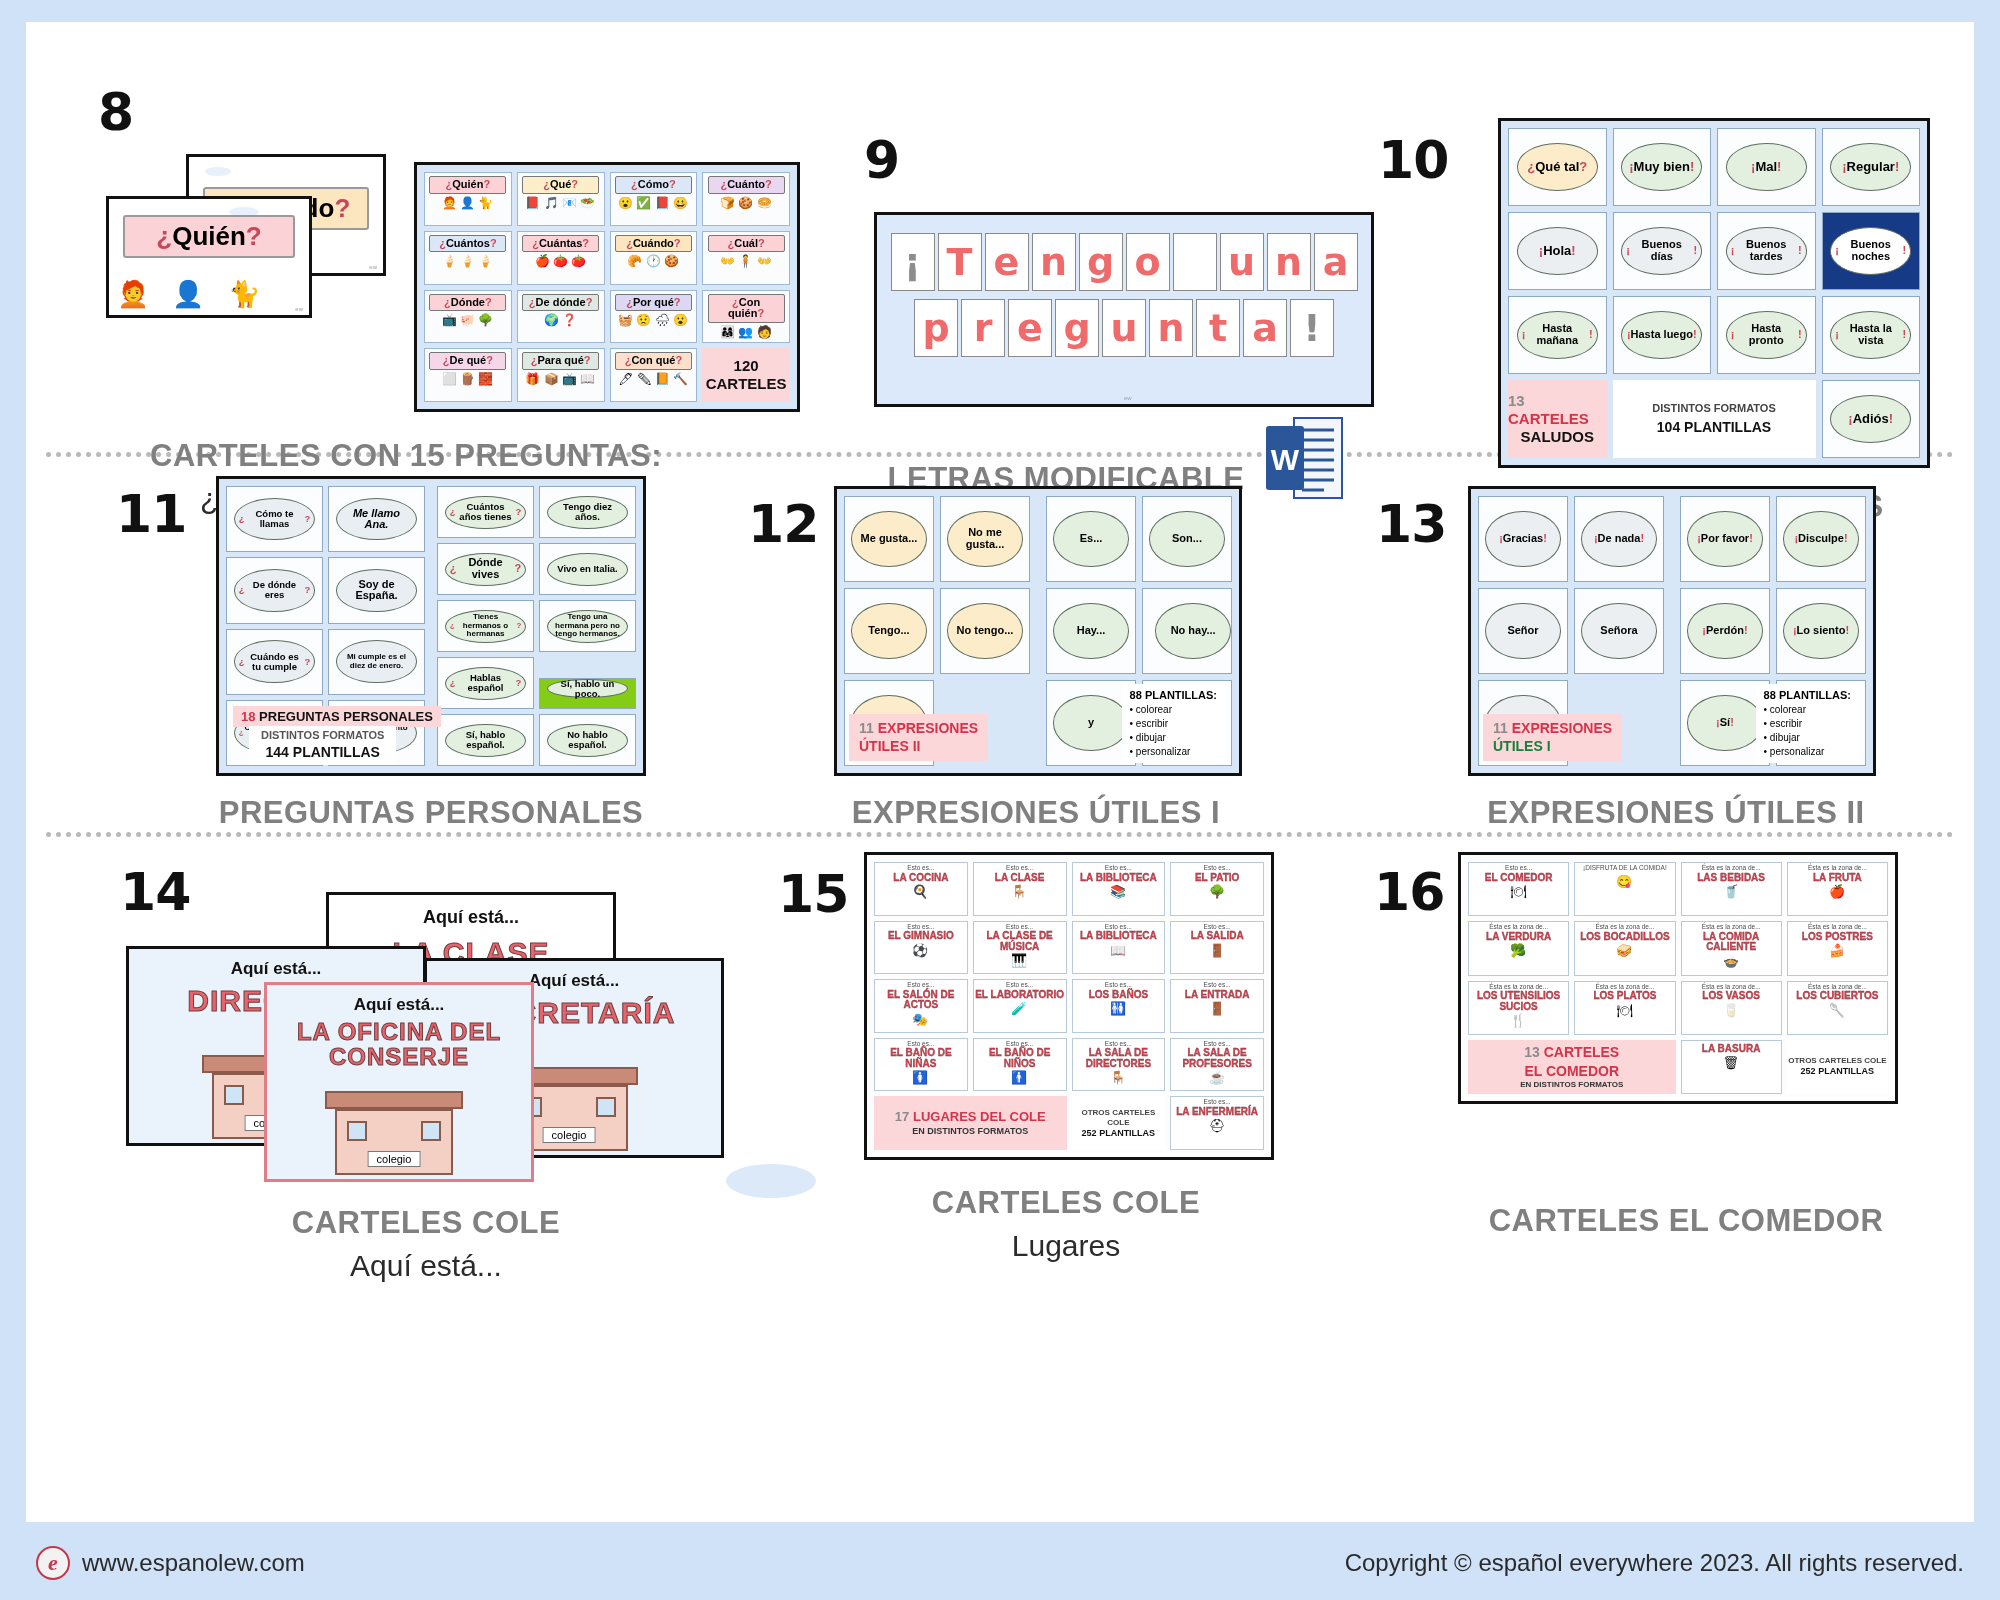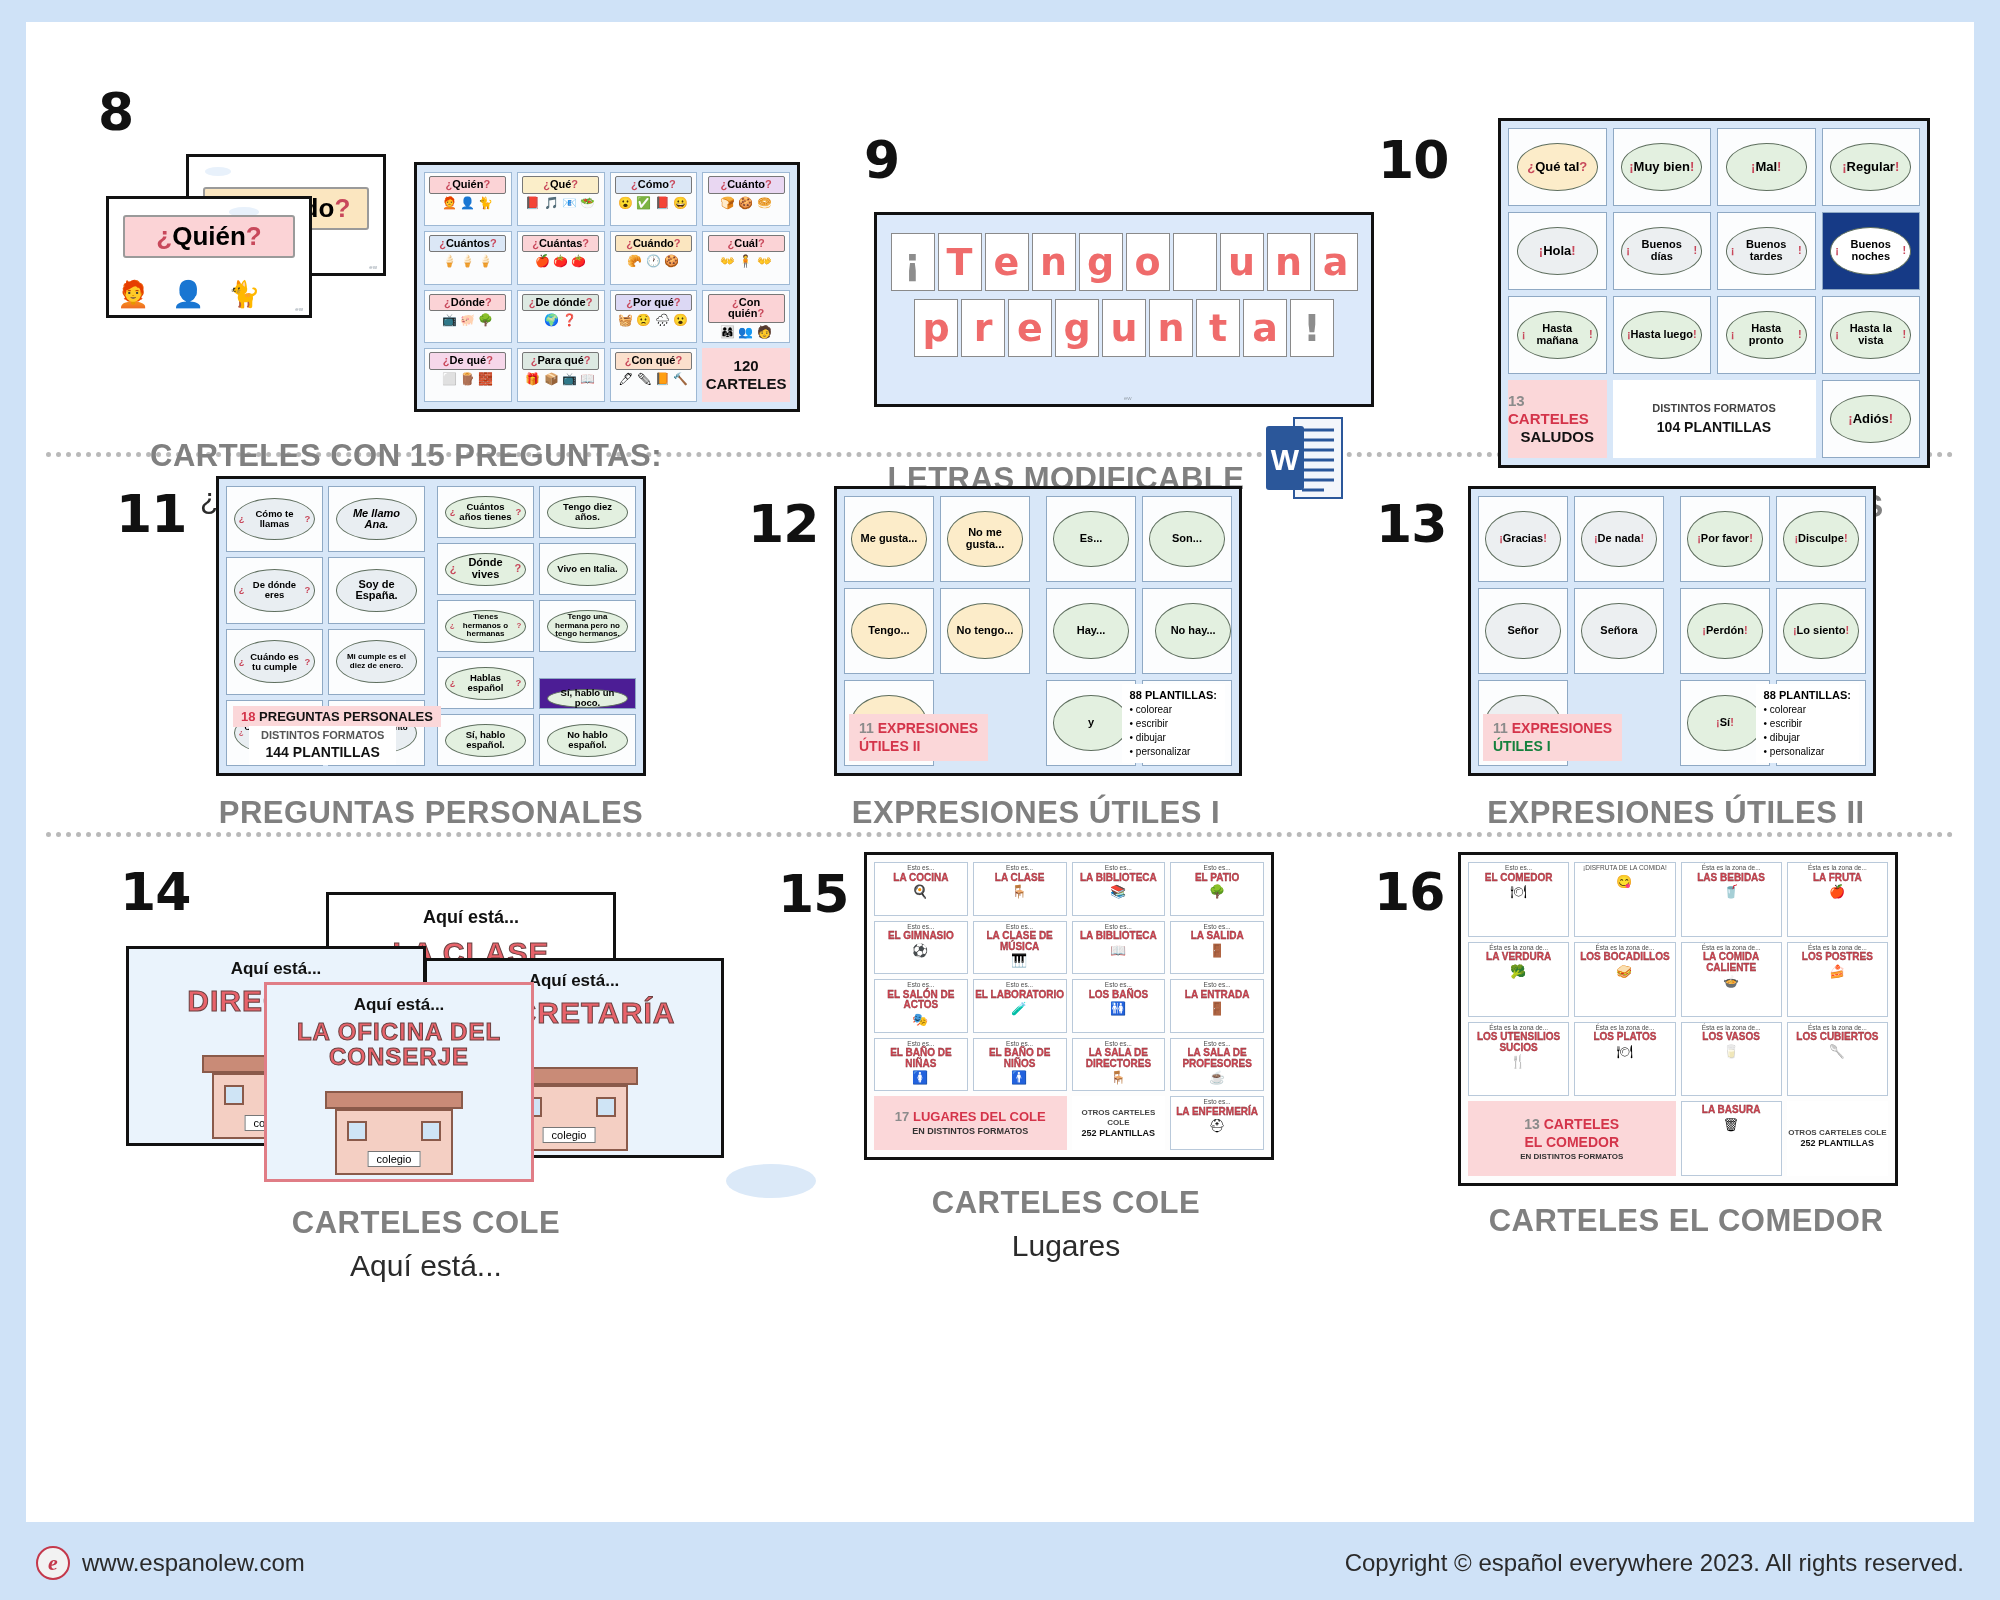--- a/index.html
+++ b/index.html
@@ -490,21 +490,21 @@
                 </div>
                 <div style="background: rgb(252, 253, 254); border: 1px solid rgb(143, 169, 196); display: flex; align-items: center; justify-content: center; overflow: hidden;">
                   <div class="bub" style="background:#e3f0e0;width:86%;height:66%;font-size:8px;"><span class="ex">¿</span>Tienes hermanos o hermanas<span class="ex">?</span></div>
                 </div>
                 <div style="background: rgb(252, 253, 254); border: 1px solid rgb(143, 169, 196); display: flex; align-items: center; justify-content: center; overflow: hidden;">
                   <div class="bub" style="background:#e3f0e0;width:86%;height:66%;font-size:8px;">Tengo una hermana pero no tengo hermanos.</div>
                 </div>
                 <div style="background: rgb(252, 253, 254); border: 1px solid rgb(143, 169, 196); display: flex; align-items: center; justify-content: center; overflow: hidden;">
                   <div class="bub" style="background:#e3f0e0;width:86%;height:66%;font-size:9.5px;"><span class="ex">¿</span>Hablas español<span class="ex">?</span></div>
                 </div>
-                <div style="background: #4c1d95; border: 1px solid rgb(143, 169, 196); display: flex; align-items: flex-end; justify-content: center; overflow: hidden; margin-top: 21px;">
+                <div style="background: #84cc16; border: 1px solid rgb(143, 169, 196); display: flex; align-items: flex-start; justify-content: center; overflow: hidden; margin-top: 21px;">
                   <div class="bub" style="background:#e3f0e0;width:86%;height:66%;font-size:9.5px;">Sí, hablo un poco.</div>
                 </div>
                 <div style="background: rgb(252, 253, 254); border: 1px solid rgb(143, 169, 196); display: flex; align-items: center; justify-content: center; overflow: hidden;">
                   <div class="bub" style="background:#e3f0e0;width:86%;height:66%;font-size:9.5px;">Sí, hablo español.</div>
                 </div>
                 <div style="background: rgb(252, 253, 254); border: 1px solid rgb(143, 169, 196); display: flex; align-items: center; justify-content: center; overflow: hidden;">
                   <div class="bub" style="background:#e3f0e0;width:86%;height:66%;font-size:9.5px;">No hablo español.</div>
                 </div>
               </div>
         </div>
@@ -797,21 +797,21 @@
 
       <div class="caption" style="left:790px; top:350px; width:500px; text-align:center;">
         <span>CARTELES COLE</span>
         <span class="sub">Lugares</span>
       </div>
     </div>
 
     <div class="item">
       <div class="num" style="left:1348px; top:28px;">16</div>
 
-      <div class="board" style="left:1432px; top:18px; width:440px; height:334px; background:#fdfdfd; border-color:#111;">
+      <div class="board" style="left:1432px; top:18px; width:440px; height:252px; background:#fdfdfd; border-color:#111;">
         <div id="comedor-grid" class="tilegrid" style="grid-template-columns:repeat(4,1fr); grid-template-rows:repeat(4,1fr); gap:5px;">
               <div class="lt">
                 <div class="pre">Esto es...</div>
                 <div class="name">EL COMEDOR</div>
                 <div class="ic">🍽</div>
               </div>
               <div class="lt">
                 <div class="pre">¡DISFRUTA DE LA COMIDA!</div>
                 <div class="name"></div>
                 <div class="ic">😋</div>

